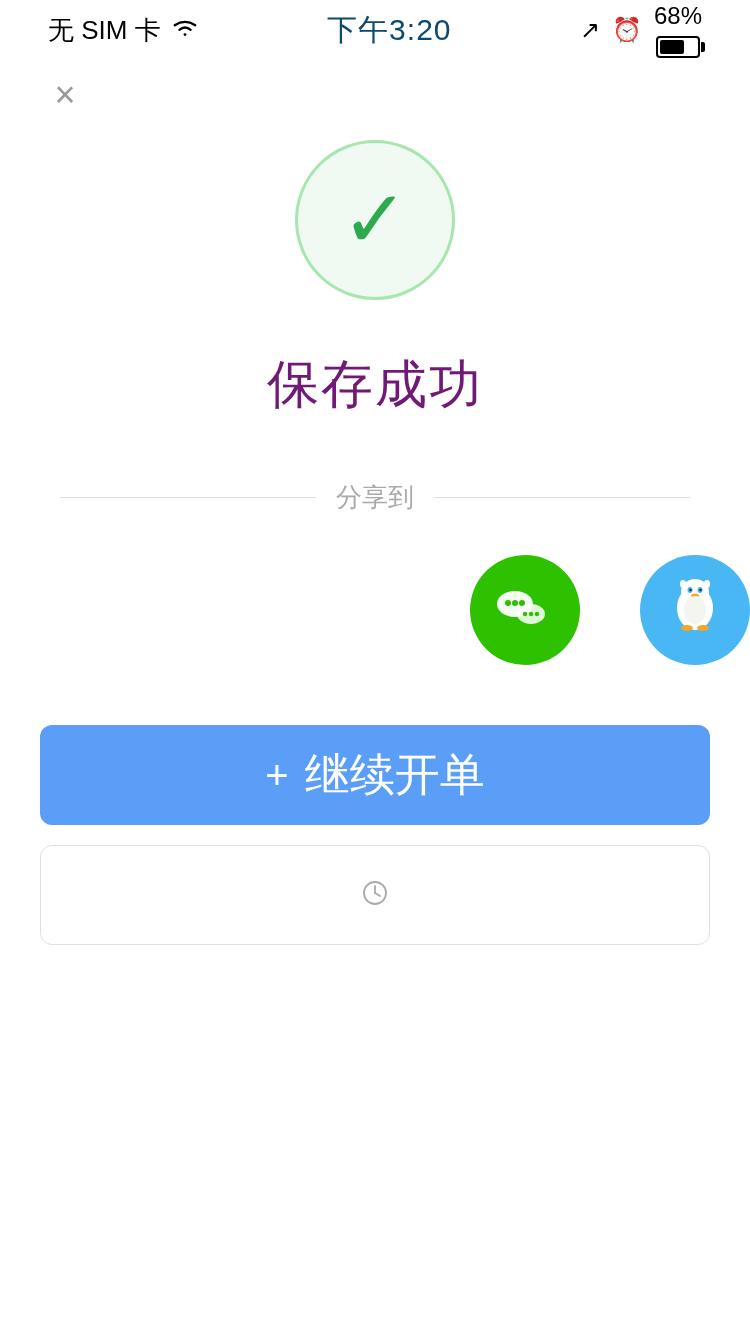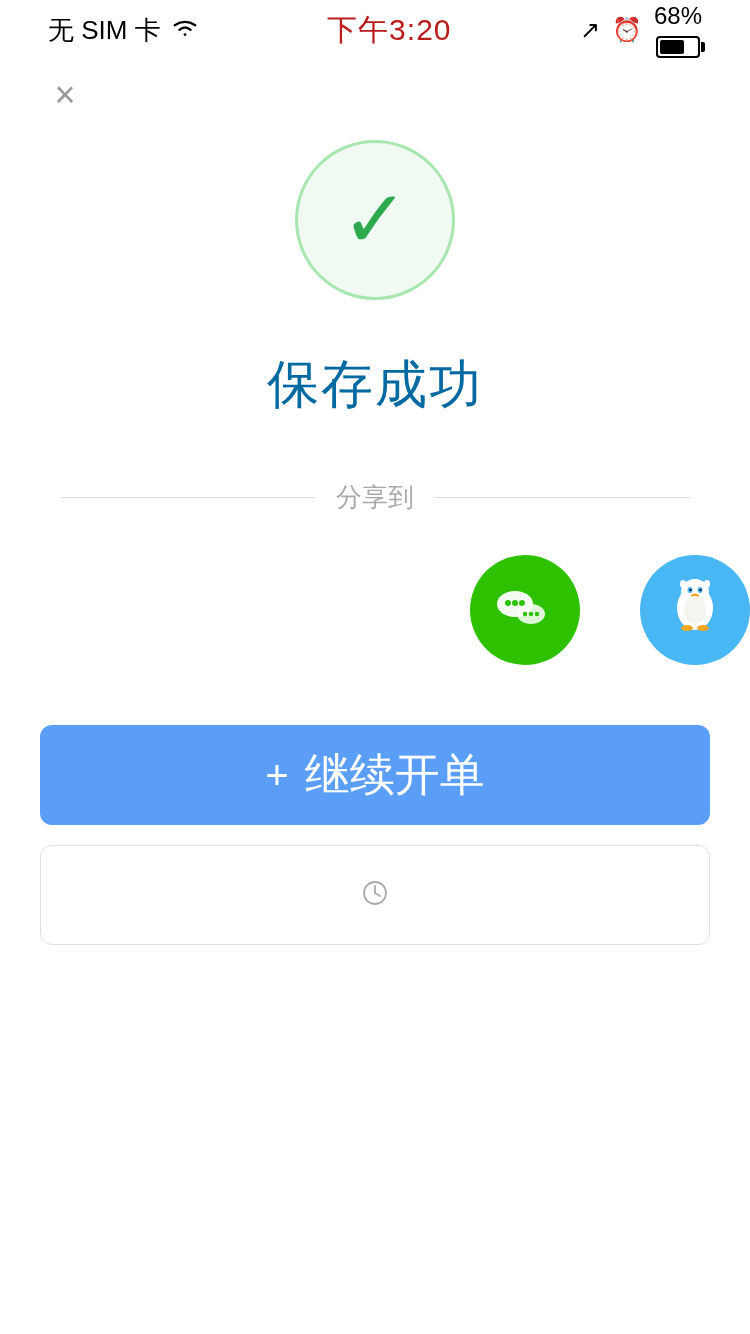--- a/index.html
+++ b/index.html
@@ -30,21 +30,21 @@
       align-items: center;
       gap: 10px;
       font-size: 26px;
       color: #000;
       font-weight: 500;
     }
 
     .status-center {
       font-size: 30px;
       font-weight: 500;
-      color: #b91c1c;
+      color: #0c4a6e;
       letter-spacing: 1px;
     }
 
     .status-right {
       display: flex;
       align-items: center;
       gap: 12px;
       font-size: 24px;
       color: #000;
     }
@@ -128,21 +128,21 @@
 
     .checkmark {
       font-size: 80px;
       color: #2eaa4e;
       line-height: 1;
     }
 
     
     .success-title {
       font-size: 52px;
-      color: #0369a1;
+      color: #701a75;
       font-weight: 400;
       margin-bottom: 60px;
       letter-spacing: 2px;
     }
 
     
     .share-section {
       width: 100%;
       display: flex;
       flex-direction: column;

